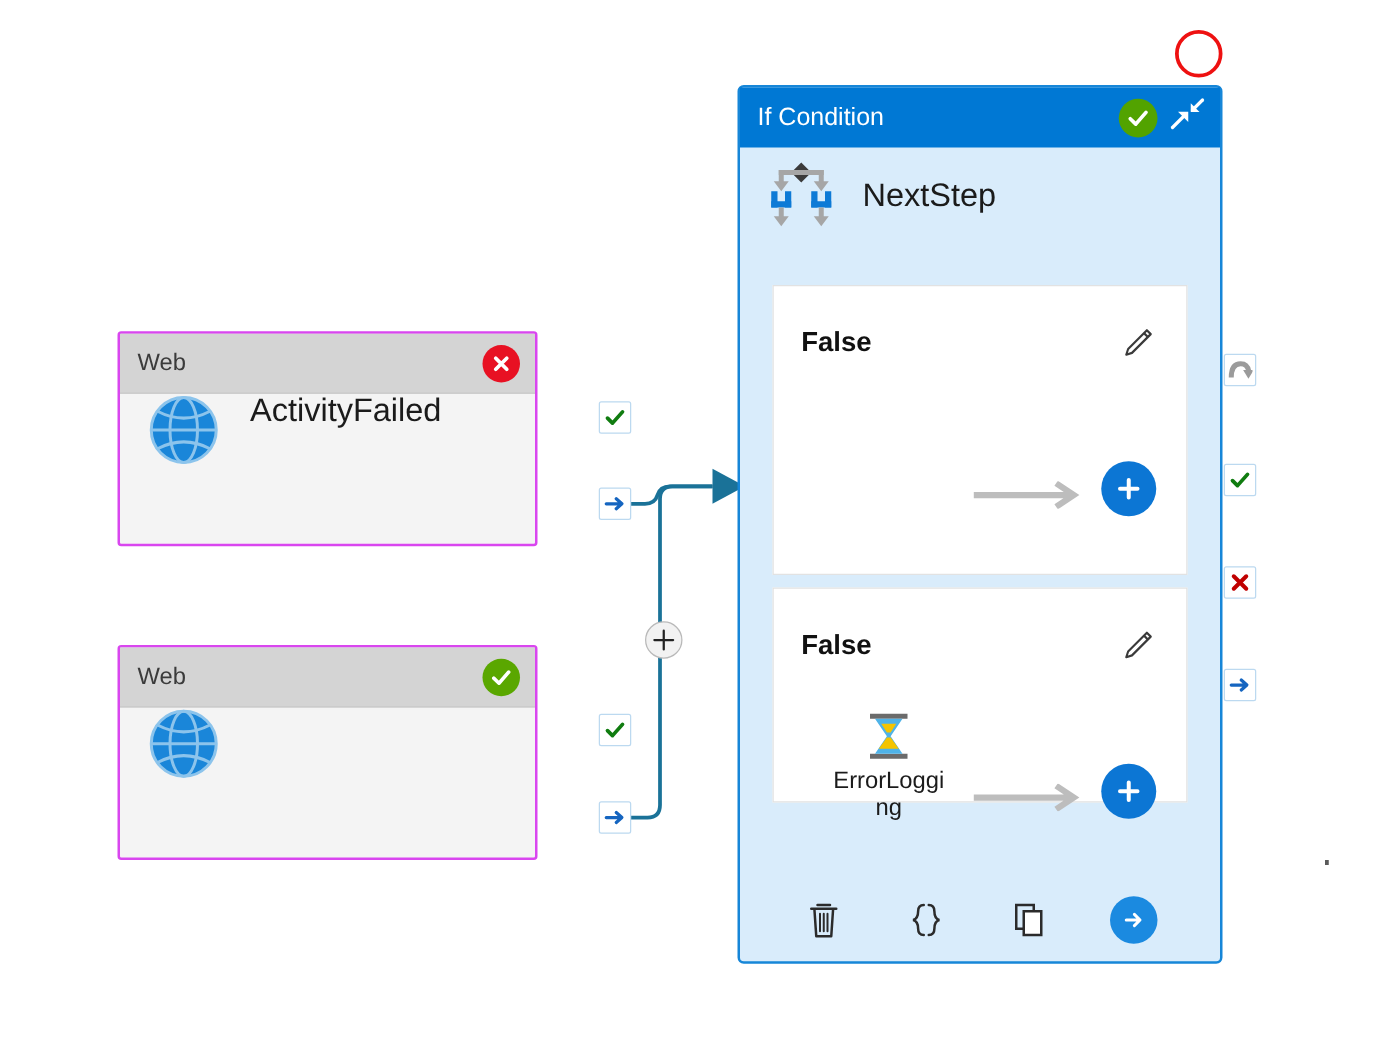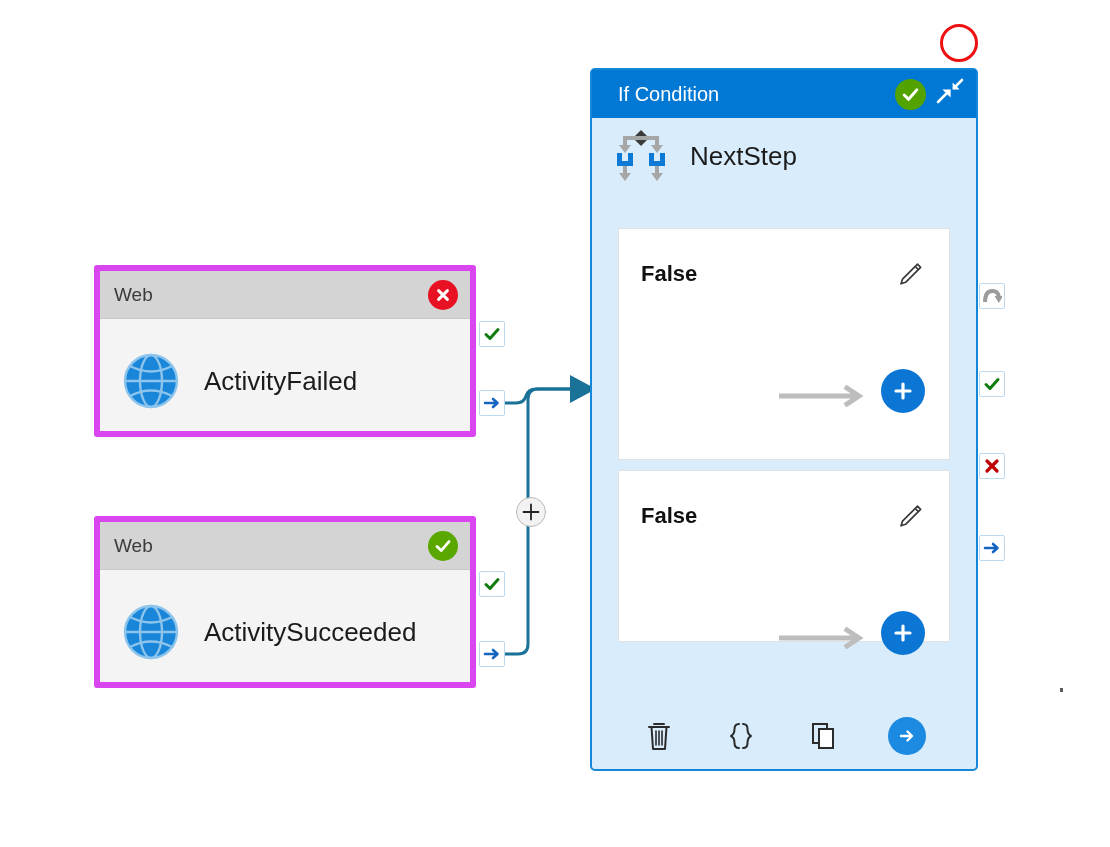--- a/index.html
+++ b/index.html
@@ -6,40 +6,40 @@
   body{
     width:1110px;height:847px;position:relative;overflow:hidden;
     background:#ffffff;
     font-family:"Liberation Sans","DejaVu Sans",sans-serif;
     -webkit-font-smoothing:antialiased;
   }
   .canvas{position:absolute;inset:0;}
 
   
   .act-card{
-    position:absolute;width:382px;height:172px;
-    background:#f4f4f4;border:6px solid #d946ef;border-radius:3px;
+    position:absolute;width:336px;height:172px;
+    background:#f4f4f4;border:2px solid #d946ef;border-radius:3px;
     box-sizing:border-box;
   }
   .act-head{
     height:48px;background:#d4d4d4;border-bottom:1px solid #c8c8c8;
     display:flex;align-items:center;padding:0 14px;box-sizing:border-box;
     position:relative;
   }
   .act-head-title{font-size:19px;color:#3b3b3b;line-height:1;}
   .badge{
     position:absolute;right:12px;top:50%;transform:translateY(-50%);
     width:30px;height:30px;border-radius:50%;
     display:flex;align-items:center;justify-content:center;
   }
   .badge.fail{background:#e81123;}
   .badge.ok{background:#5aa700;}
   .badge svg{display:block;}
   .act-body{
-    height:123px;display:flex;align-items:center;padding-left:22px;box-sizing:border-box;
+    height:123px;display:flex;align-items:flex-start;padding-left:22px;box-sizing:border-box;
   }
   .globe{width:58px;height:58px;flex:0 0 58px;}
   .act-label{font-size:26px;color:#1b1b1b;margin-left:24px;line-height:1;}
 
   
   .handle{
     position:absolute;width:26px;height:26px;
     background:#ffffff;border:1px solid #bcd9f0;border-radius:2px;
     display:flex;align-items:center;justify-content:center;box-sizing:border-box;
   }
@@ -55,21 +55,21 @@
   }
 
   
   .ifpanel{
     position:absolute;left:590px;top:68px;width:388px;height:703px;
     background:#d9ecfb;border:2px solid #1686d8;border-radius:5px;
     box-sizing:border-box;
   }
   .if-title{
     height:48px;background:#0078d4;display:flex;align-items:center;
-    padding:0 12px 0 26px;box-sizing:border-box;position:relative;
+    padding:0 12px 0 14px;box-sizing:border-box;position:relative;
   }
   .if-title-text{color:#ffffff;font-size:20px;line-height:1;}
   .if-title-actions{
     position:absolute;right:10px;top:0;height:48px;display:flex;align-items:center;gap:6px;
   }
   .ok-badge{width:31px;height:31px;border-radius:50%;background:#52a300;display:flex;align-items:center;justify-content:center;}
 
   .if-subhead{height:76px;display:flex;align-items:center;padding-left:18px;box-sizing:border-box;}
   .branch-ico{width:62px;height:56px;flex:0 0 62px;}
   .if-subhead-text{font-size:26px;color:#1b1b1b;margin-left:18px;line-height:1;}
@@ -165,21 +165,20 @@
       <svg class="globe" viewBox="0 0 58 58">
         <circle cx="29" cy="29" r="26" fill="#1a86d9"></circle>
         <g fill="none" stroke="#8cc4ec" stroke-width="2.4">
           <ellipse cx="29" cy="29" rx="26" ry="26"></ellipse>
           <ellipse cx="29" cy="29" rx="11" ry="26"></ellipse>
           <line x1="3" y1="29" x2="55" y2="29"></line>
           <path d="M8 14 Q29 25 50 14"></path>
           <path d="M8 44 Q29 33 50 44"></path>
         </g>
       </svg>
-      <span class="act-label">ActivitySucceeded</span>
     </div>
   </div>
   <div class="handle" style="left:479px;top:571px;">
     <svg width="18" height="18" viewBox="0 0 18 18">
       <path d="M3 9.5 L7 13.5 L15 4.5" fill="none" stroke="#107c10" stroke-width="3" stroke-linecap="round" stroke-linejoin="round"></path>
     </svg>
   </div>
   <div class="handle" style="left:479px;top:641px;">
     <svg width="18" height="18" viewBox="0 0 18 18">
       <path d="M2 9 H14 M10 5 L14.5 9 L10 13" fill="none" stroke="#1565c0" stroke-width="2.6" stroke-linecap="round" stroke-linejoin="round"></path>
@@ -266,20 +265,30 @@
     </div>
 
     <div class="branch" style="top:400px;height:172px;">
       <span class="branch-label">False</span>
       <span class="branch-pencil">
         <svg width="30" height="30" viewBox="0 0 30 30">
           <path d="M22.5 5.2 L25.6 8.3 L10.6 23.3 L6 24.8 L7.5 20.2 Z" fill="none" stroke="#3a3a3a" stroke-width="1.7" stroke-linejoin="round"></path>
           <path d="M20.2 7.5 L23.3 10.6" stroke="#3a3a3a" stroke-width="1.7"></path>
         </svg>
       </span>
+      <div class="branch-step">
+        <svg class="hourglass" viewBox="0 0 36 40">
+          <rect x="3" y="2" width="30" height="4" fill="#6b6b6b"></rect>
+          <rect x="3" y="34" width="30" height="4" fill="#6b6b6b"></rect>
+          <path d="M7 6 H29 L19.5 20 L29 34 H7 L16.5 20 Z" fill="#4fb3e8"></path>
+          <path d="M10 30 H26 L19.5 21 L16.5 21 Z" fill="#f5c400"></path>
+          <path d="M12 10 H24 L19.5 17 L16.5 17 Z" fill="#f5c400"></path>
+        </svg>
+        <div class="step-name">ErrorLogging</div>
+      </div>
       <svg class="branch-arrow" viewBox="0 0 94 22">
         <path d="M2 11 H78 M68 3 L80 11 L68 19" fill="none" stroke="#bdbdbd" stroke-width="5" stroke-linecap="square" stroke-linejoin="miter"></path>
       </svg>
       <div class="add-btn">
         <svg width="22" height="22" viewBox="0 0 22 22">
           <path d="M11 4 V18 M4 11 H18" stroke="#ffffff" stroke-width="3.2" stroke-linecap="round"></path>
         </svg>
       </div>
     </div>
 

